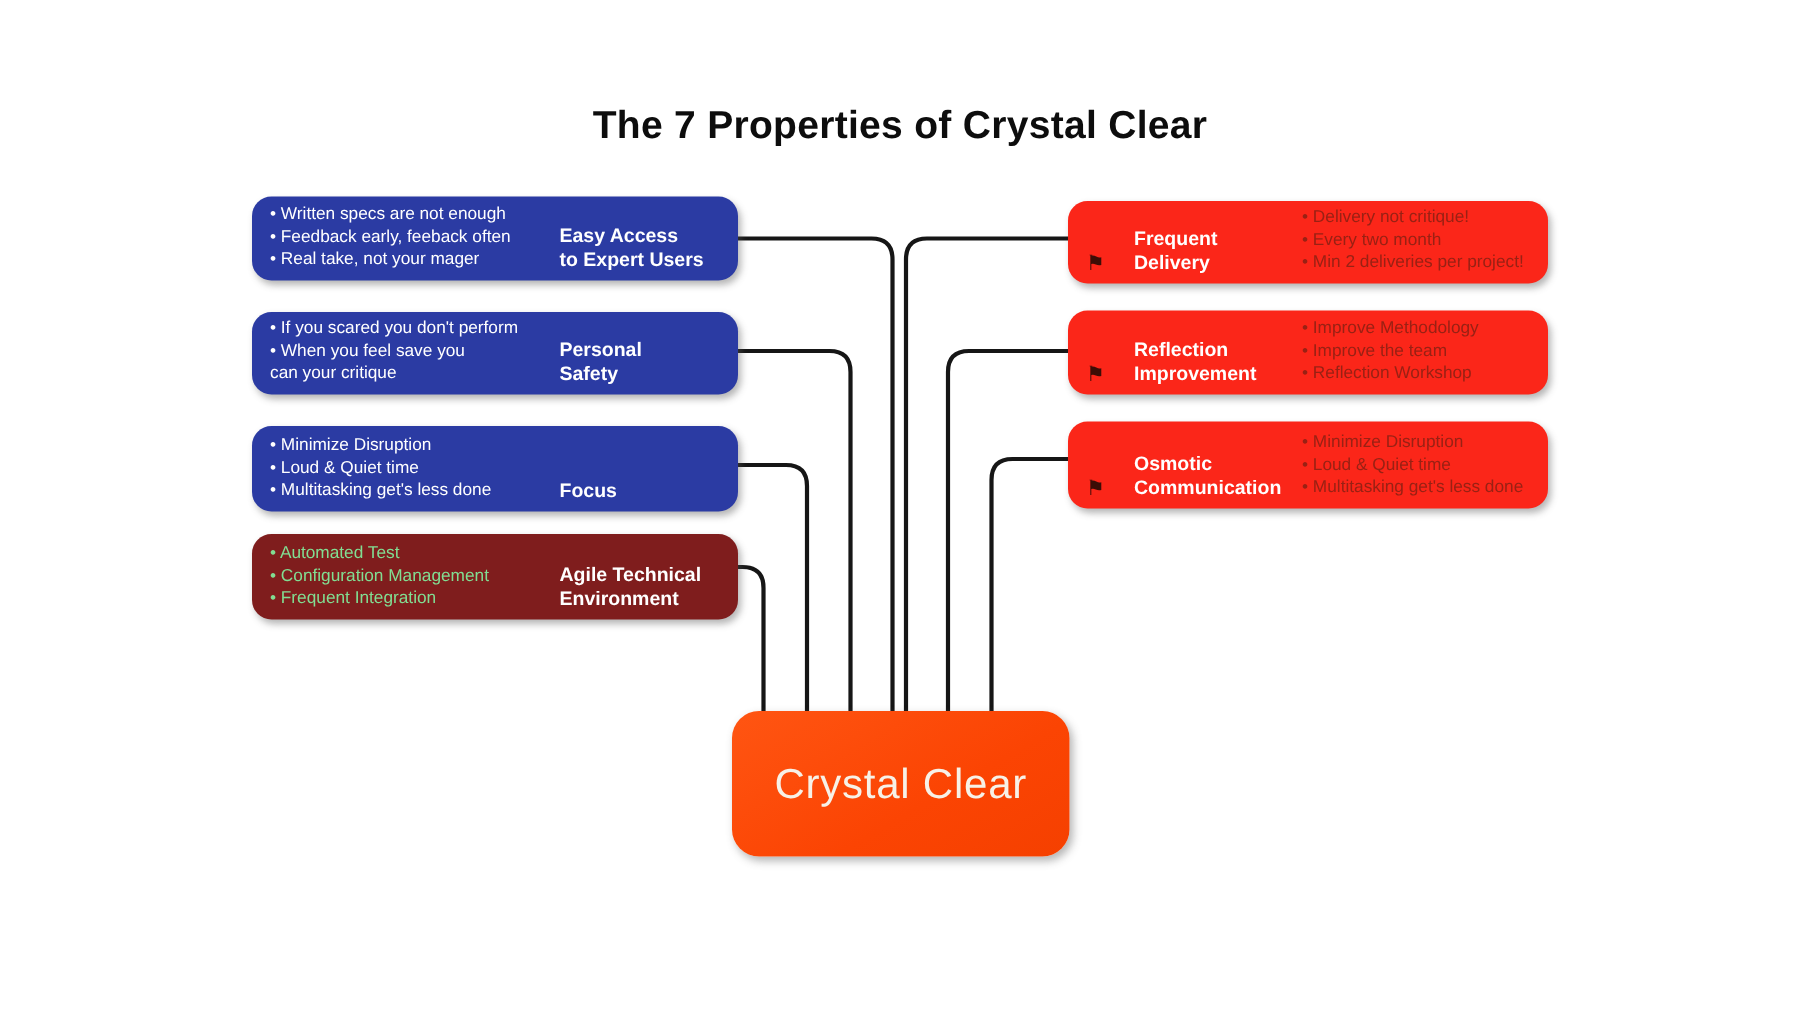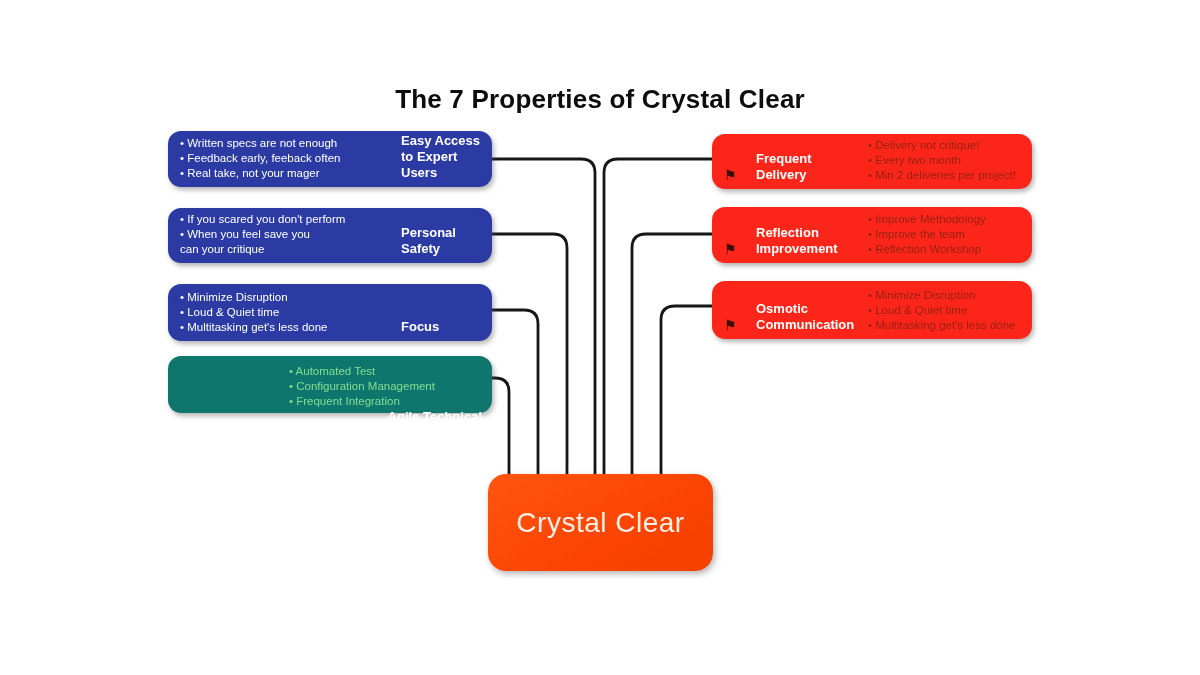--- a/index.html
+++ b/index.html
@@ -6,21 +6,21 @@
   #canvas {
     position: relative;
     width: 1200px;
     height: 675px;
     background: #ffffff;
     overflow: hidden;
     font-family: "Liberation Sans", sans-serif;
   }
   .title {
     position: absolute;
-    left: 0; top: 84px;
+    left: 0; top: 68px;
     width: 1200px;
     text-align: center;
     font-size: 26px;
     font-weight: bold;
     color: #0d0d0d;
     letter-spacing: 0.2px;
   }
   #connectors {
     position: absolute;
     left: 0; top: 0;
@@ -32,39 +32,38 @@
     border-radius: 13px;
     box-shadow: 2px 3px 5px rgba(90,90,90,0.45);
     display: flex;
     align-items: flex-end;
     box-sizing: border-box;
     padding: 8px 10px 6px 12px;
   }
   .node.left  { left: 168px; width: 324px; }
   .node.right { left: 712px; width: 320px; }
   .box-blue   { background: #2b3ba3; }
-  .box-green  { background: #0f766e; flex-direction: column; }
+  .box-green  { background: #7f1d1d; }
   .box-red    { background: #fb2619; }
   .bullets {
     font-size: 11.5px;
     line-height: 15px;
     color: #ffffff;
     white-space: nowrap;
   }
   .node.left .bullets { width: 193px; flex: none; }
   .green-bullets .bullet-line { color: #82dd92; }
   .red-bullets  { margin-top: 1px; }
   .red-bullets .bullet-line { color: #992114; }
   .label {
     font-size: 13px;
     line-height: 16px;
     font-weight: bold;
     color: #ffffff;
     white-space: pre-line;
-    margin-left: 28px;
   }
   .node.right .label { width: 104px; flex: none; margin-left: 18px; margin-right: 8px; }
   .flag {
     flex: none;
     width: 14px;
     margin-top: -1px;
     font-size: 14px;
     line-height: 16px;
     color: #3c0d06;
   }

